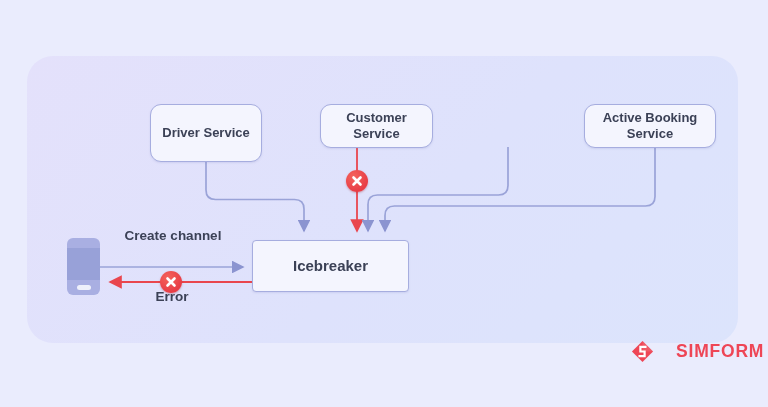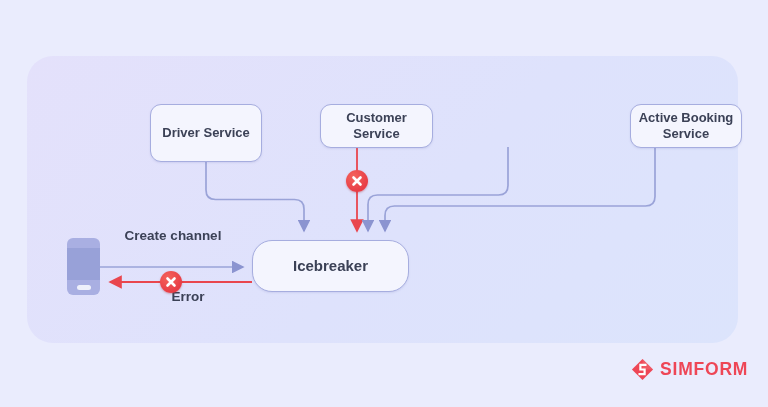--- a/index.html
+++ b/index.html
@@ -32,35 +32,35 @@
     font-weight: bold;
     font-size: 13px;
     line-height: 1.25;
     color: #3b4156;
     padding: 2px 6px;
     box-shadow: 0 1px 2px rgba(120,126,190,0.18);
   }
   .node-driver   { left: 150px; top: 104px; width: 112px; height: 58px; }
   .node-customer { left: 312px; top: 104px; width: 113px; height: 44px; margin-left: 8px; }
   .node-auth     { left: 450px; top: 103px; width: 114px; height: 45px; }
-  .node-booking  { left: 630px; top: 104px; width: 112px; height: 44px; }
+  .node-booking  { left: 584px; top: 104px; width: 132px; height: 44px; }
   .node-icebreaker {
     left: 252px; top: 240px; width: 157px; height: 52px;
-    border-radius: 20px; font-size: 15px;
+    border-radius: 4px; font-size: 15px;
   }
 
   .flow-label {
     position: absolute;
     font-weight: bold;
     font-size: 13.5px;
     color: #3b4156;
     text-align: center;
   }
   .label-create { left: 103px; top: 228px; width: 140px; }
-  .label-error  { left: 128px; top: 289px; width: 120px; }
+  .label-error  { left: 112px; top: 289px; width: 120px; }
 
   .x-badge {
     position: absolute;
     width: 22px; height: 22px;
     border-radius: 50%;
     background: radial-gradient(circle at 35% 30%, #f4635c 0%, #e83d46 70%);
     display: flex; align-items: center; justify-content: center;
     box-shadow: 0 1px 2px rgba(160,40,50,0.35);
   }
   .x-customer { left: 346px; top: 170px; }
@@ -82,22 +82,22 @@
     position: absolute;
     left: 50%; bottom: 5px;
     width: 14px; height: 5px;
     margin-left: -7px;
     border-radius: 3px;
     background: #eef0fb;
   }
 
   .logo {
     position: absolute;
-    left: 631px; top: 358px;
-    display: flex; align-items: center; gap: 6px;
+    left: 631px; top: 340px;
+    display: flex; align-items: center; gap: 22px;
   }
   .logo-text {
     font-weight: bold;
     font-size: 17.5px;
     letter-spacing: 0.8px;
     color: #ee4656;
   }
 </style>
 </head>
 <body>

